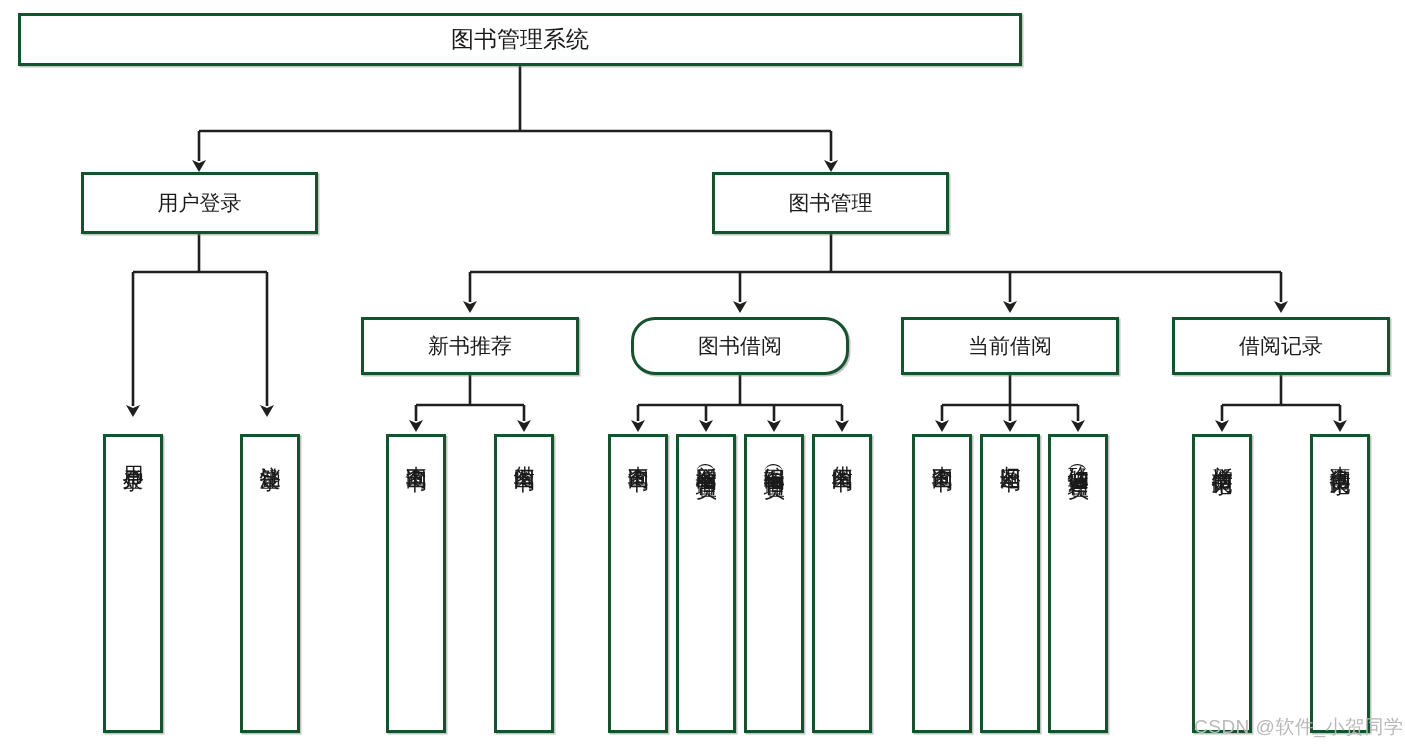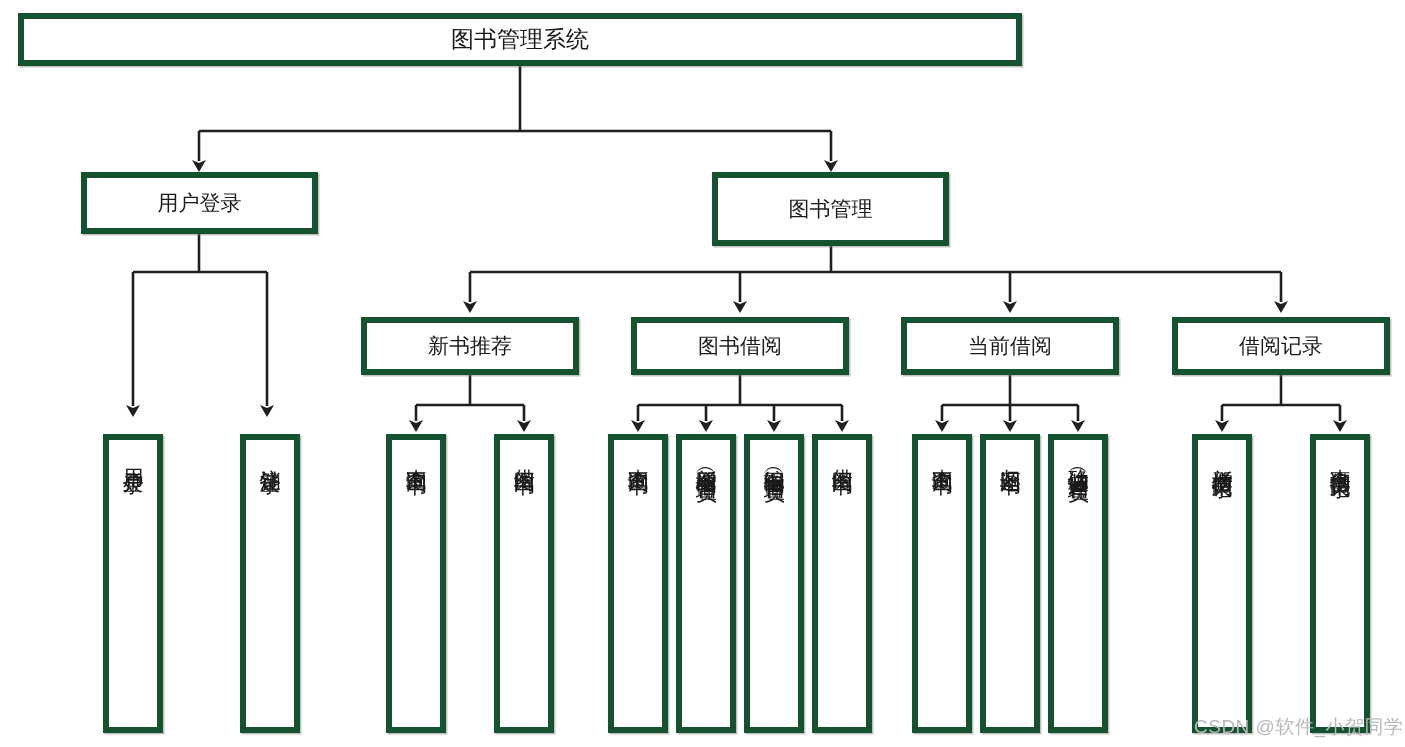--- a/index.html
+++ b/index.html
@@ -21,21 +21,21 @@
     position: absolute;
     left: 0;
     top: 0;
     width: 1405px;
     height: 747px;
     pointer-events: none;
   }
   .node {
     position: absolute;
     box-sizing: border-box;
-    border: 6px solid #14532d;
+    border: 3px solid #14532d;
     background: #ffffff;
     display: flex;
     align-items: center;
     justify-content: center;
     color: #1a1a1a;
     box-shadow: 1.5px 1.5px 0 rgba(120,120,120,0.45);
   }
   .node.root {
     font-size: 23px;
   }
@@ -123,28 +123,28 @@
     </g>
   </svg>
 
   <div class="node root" style="left:18px; top:13px; width:1004px; height:53px;">
     <span>图书管理系统</span>
   </div>
 
   <div class="node lvl1" style="left:81px; top:172px; width:237px; height:62px;">
     <span>用户登录</span>
   </div>
-  <div class="node lvl1" style="left:712px; top:172px; width:237px; height:74px;font-family:Liberation Serif, serif;">
+  <div class="node lvl1" style="left:712px; top:172px; width:237px; height:62px;font-family:Liberation Serif, serif;">
     <span>图书管理</span>
   </div>
 
   <div class="node lvl2" style="left:361px; top:317px; width:218px; height:58px;font-family:Liberation Serif, serif;">
     <span>新书推荐</span>
   </div>
-  <div class="node lvl2" style="left:631px; top:317px; width:218px; height:58px;">
+  <div class="node lvl2" style="left:631px; top:317px; width:218px; height:58px;border-radius:24px;">
     <span>图书借阅</span>
   </div>
   <div class="node lvl2" style="left:1172px; top:317px; width:218px; height:58px;">
     <span>借阅记录</span>
   </div>
   <div class="node lvl2" style="left:901px; top:317px; width:218px; height:58px;">
     <span>当前借阅</span>
   </div>
 
   <div class="node leaf" style="left:103px; top:434px; width:60px; height:299px;">

